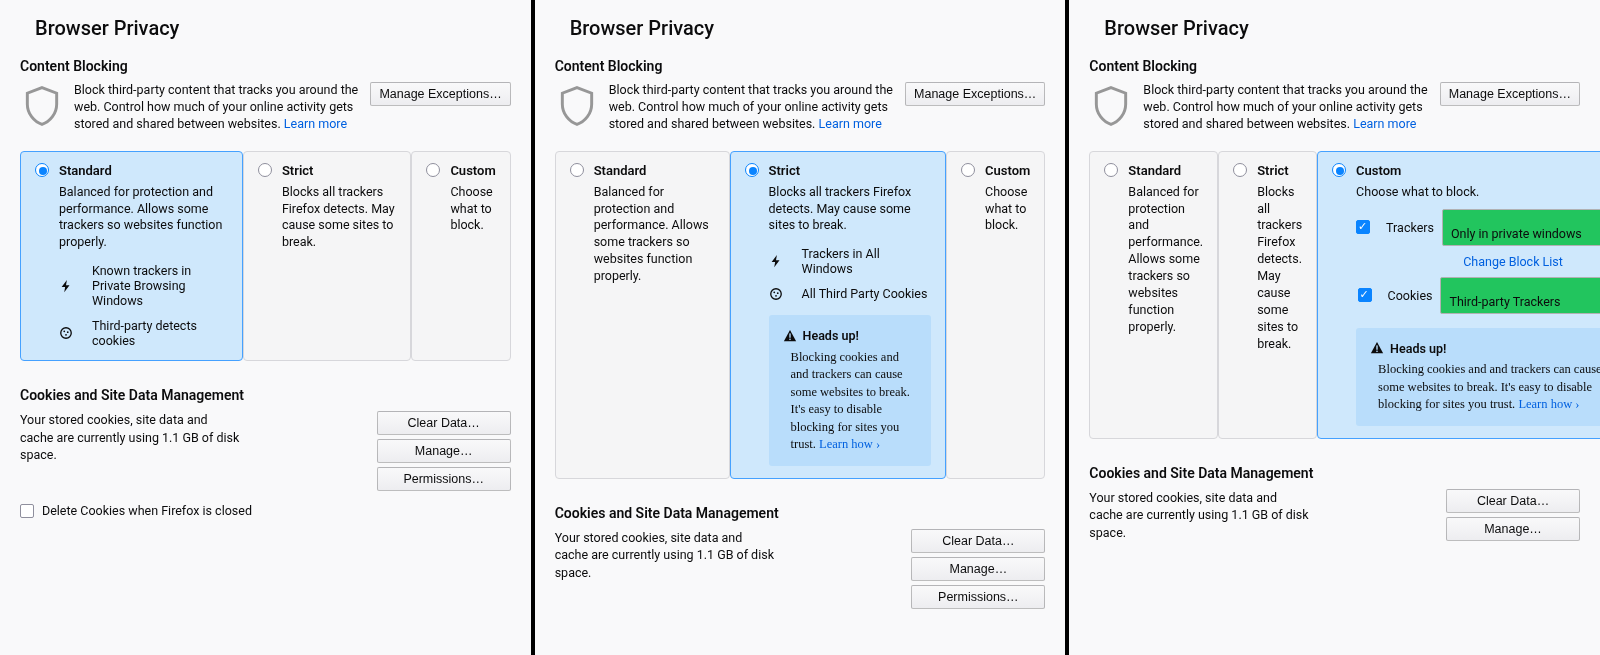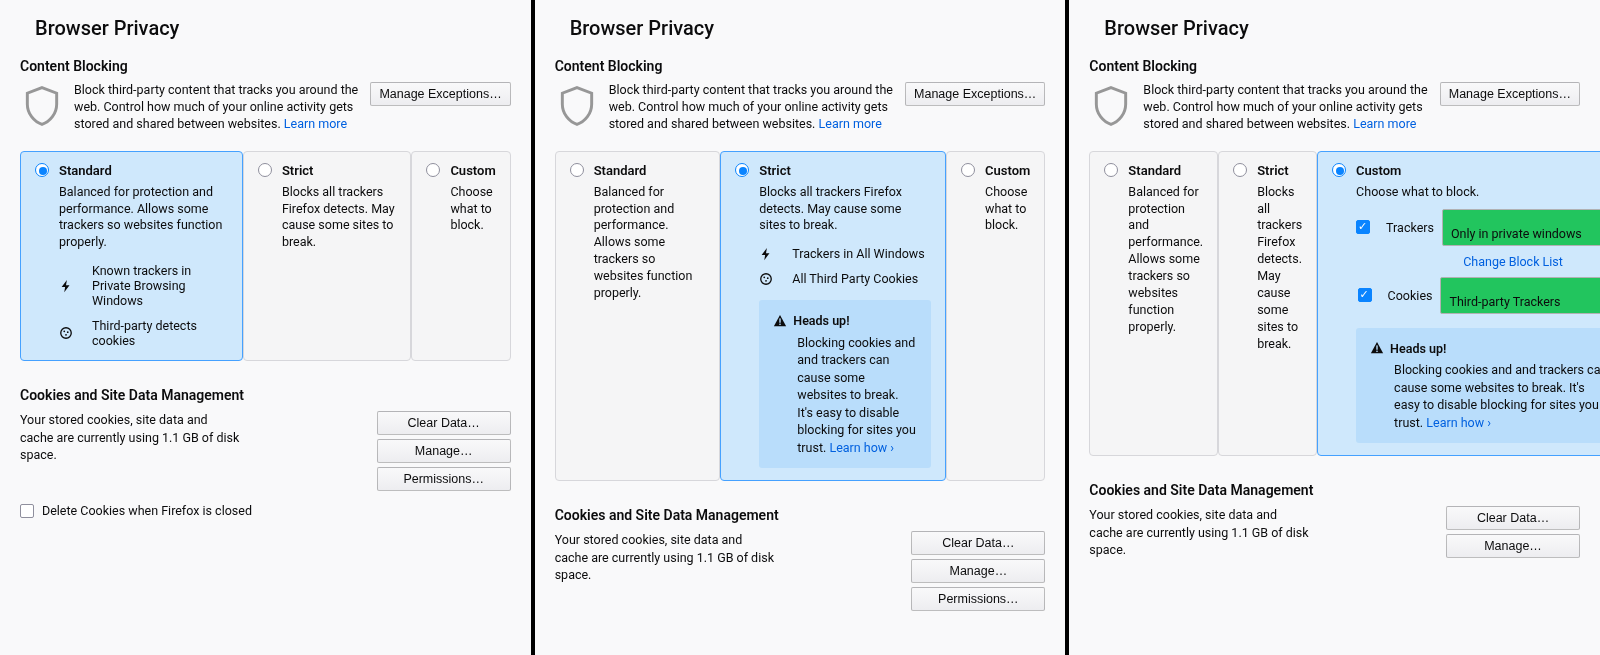--- a/index.html
+++ b/index.html
@@ -147,21 +147,21 @@
     font-size: 12.5px;
     line-height: 1.4;
   }
   .headsup .hu-title {
     font-weight: 600;
     display:flex;
     align-items:center;
     gap:6px;
     margin-bottom:4px;
   }
-  .headsup .hu-body { margin-left: 24px; }
+  .headsup .hu-body { margin-left: 8px; font-family: Liberation Serif, serif; }
   .learn-how { color:#0060df; cursor:pointer; }
   .learn-how::after { content: " ›"; }
   .cookies-section {
     margin-top: 10px;
   }
   .cookies-row {
     display:flex;
     align-items:flex-start;
     justify-content:space-between;
     gap: 20px;

